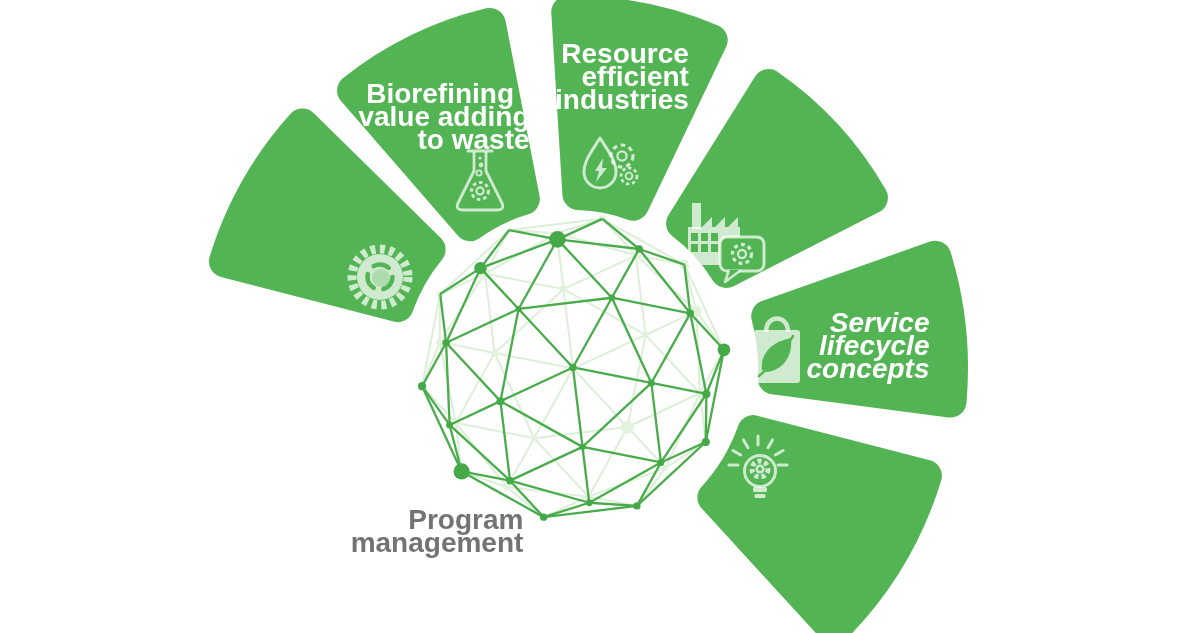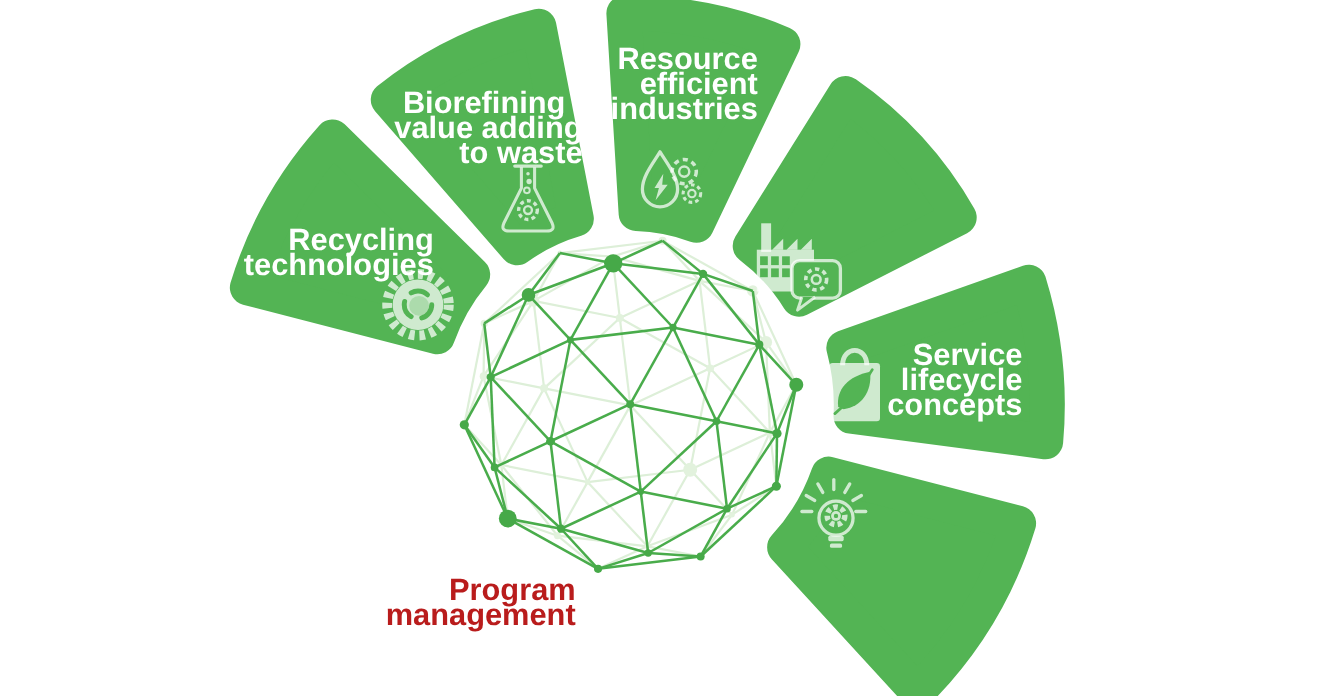--- a/index.html
+++ b/index.html
@@ -239,26 +239,24 @@
         <line x1="-22" y1="-5.000000000000003" x2="-31" y2="-5.0000000000000036" stroke="rgba(255,255,255,0.72)" stroke-width="3" stroke-linecap="round"></line>
         <circle cx="0" cy="1" r="15.5" fill="none" stroke="rgba(255,255,255,0.72)" stroke-width="3"></circle>
         <circle cx="0" cy="-1" r="8" fill="none" stroke="rgba(255,255,255,0.72)" stroke-width="5" stroke-dasharray="4 3"></circle>
         <circle cx="0" cy="-1" r="4.5" fill="rgba(255,255,255,0.72)"></circle>
         <circle cx="0" cy="-1" r="2" fill="#53b454"></circle>
         <rect x="-7" y="17" width="14" height="5" rx="1.5" fill="rgba(255,255,255,0.72)"></rect>
         <rect x="-5.5" y="24" width="11" height="4" rx="1.5" fill="rgba(255,255,255,0.72)"></rect>
       </g>
     </svg>
 
-  <div class="seg-label" style="left: 308px; top: 229px; color: rgb(255, 255, 255);">Recycling
-technologies</div>
   <div class="seg-label" style="left: 444px; top: 102px; color: rgb(255, 255, 255); margin-top: 14px;">Biorefining /
 value adding
 to waste</div>
   <div class="seg-label" style="left: 622px; top: 76px; color: rgb(255, 255, 255);">Resource
 efficient
 industries</div>
-  <div class="seg-label" style="left: 868px; top: 345px; color: rgb(255, 255, 255);">Service
+  <div class="seg-label" style="left: 868px; top: 345px; color: rgb(255, 255, 255); font-style: italic;">Service
 lifecycle
 concepts</div>
-  <div class="seg-label" id="center-label" style="left: 437px; top: 531px; color: #b91c1c; margin-top: 16px;">Program
+  <div class="seg-label" id="center-label" style="left: 437px; top: 531px; color: #737373;">Program
 management</div>
 </div>
 
 </body></html>

